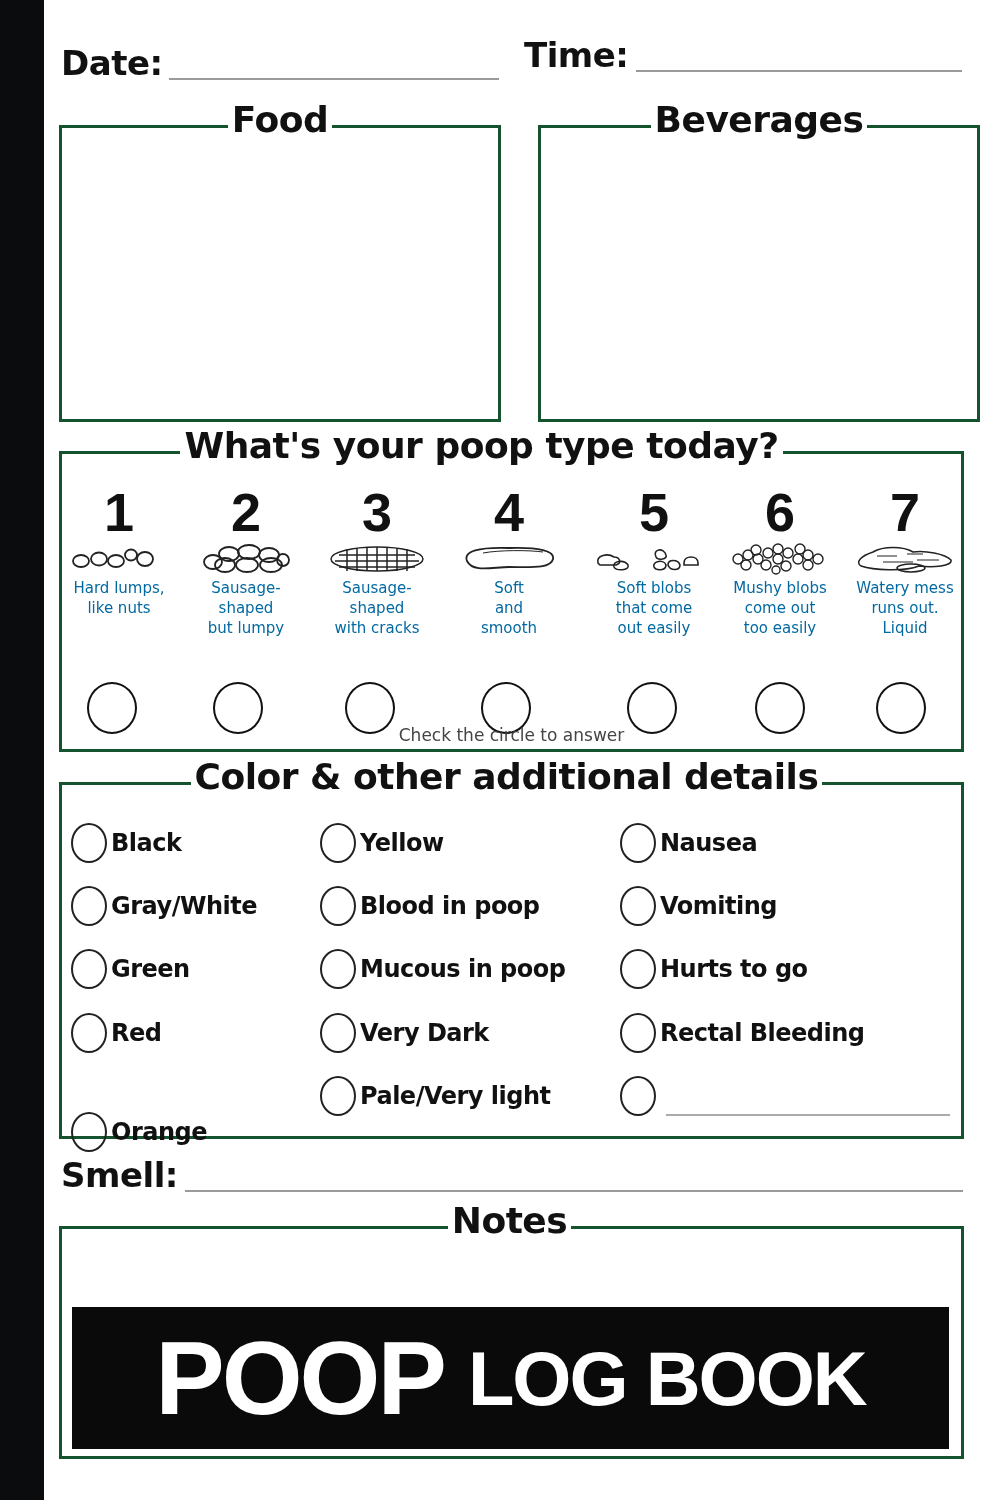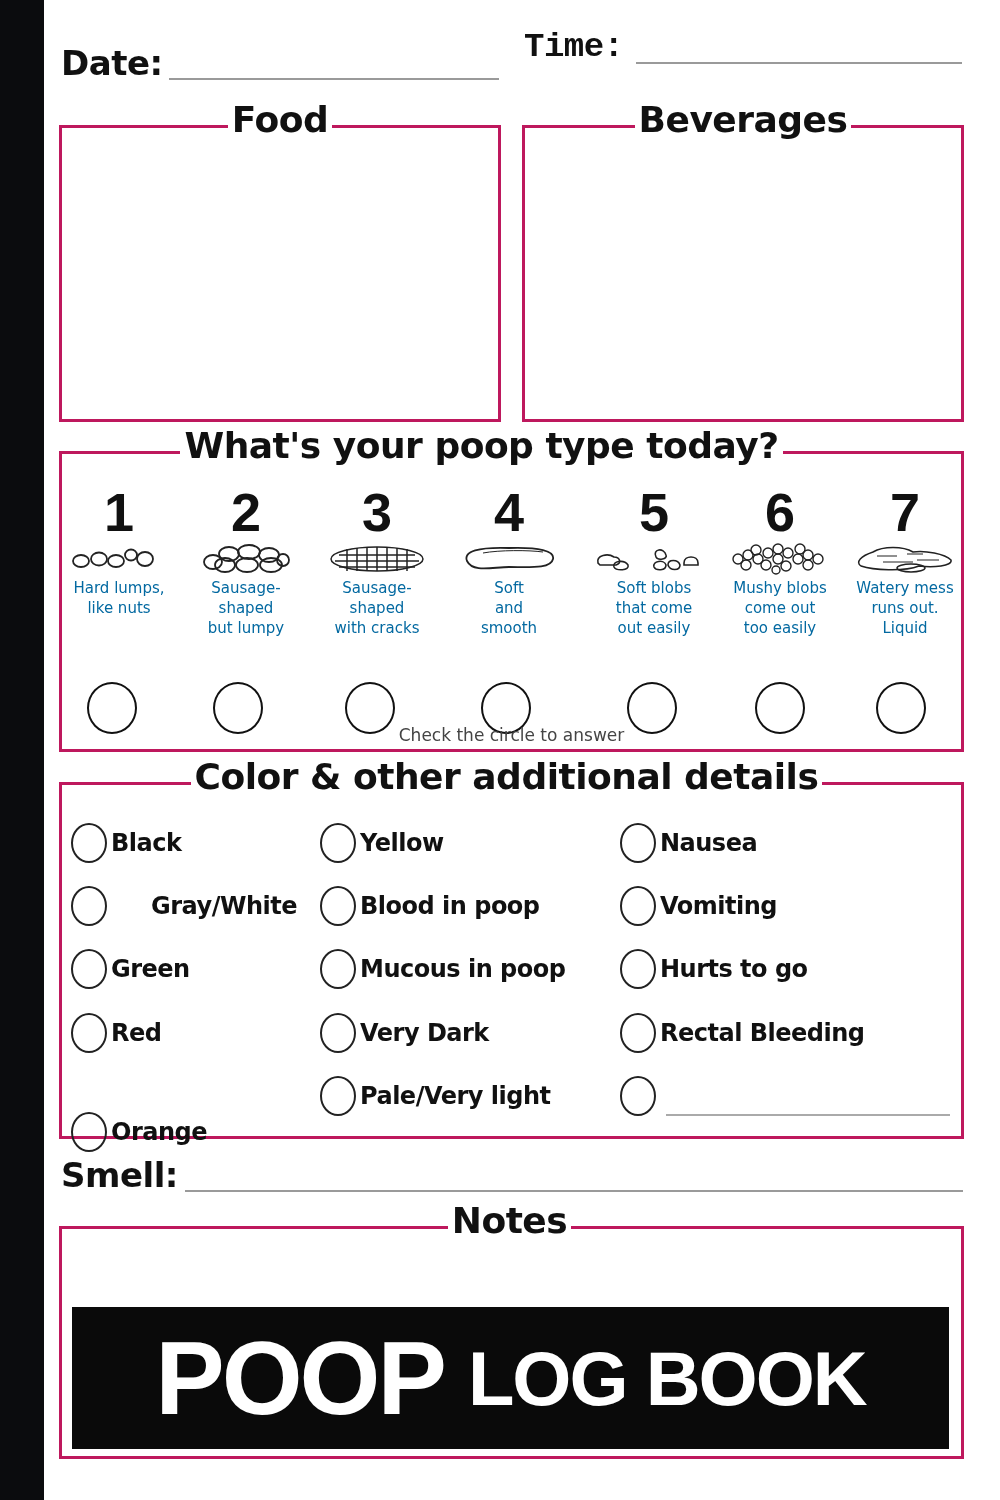--- a/index.html
+++ b/index.html
@@ -4,21 +4,21 @@
 <style>
   html, body { margin:0; padding:0; }
   body { width:1000px; height:1500px; background:#ffffff; position:relative; overflow:hidden;
          font-family:"DejaVu Sans", sans-serif; color:#111; }
   .spine { position:absolute; left:0; top:0; width:44px; height:1500px; background:#0b0c0e; }
 
   .field { position:absolute; }
   .field .lbl { position:absolute; left:0; bottom:0; font-weight:bold; font-size:34px; line-height:1; letter-spacing:-0.5px; }
   .field .line { position:absolute; bottom:0; right:0; height:2px; background:#9a9a9a; }
 
-  .box { position:absolute; border:3px solid #be185d; box-sizing:border-box; }
+  .box { position:absolute; border:3px solid #14532d; box-sizing:border-box; }
   .box .legend { position:absolute; top:-26px; left:0; right:0; text-align:center; }
   .box .legend span { background:#fff; padding:0 4px; font-weight:bold; font-size:36px; line-height:1; letter-spacing:-0.5px; }
 
   .types { position:absolute; left:0; right:0; top:30px; height:220px; }
   .type { position:absolute; top:0; width:120px; margin-left:-60px; text-align:center; }
   .type .num { font-weight:bold; font-size:54px; line-height:56px; font-family:"Liberation Sans", sans-serif; }
   .type .ico { height:36px; display:flex; align-items:center; justify-content:center; }
   .type .desc { font-size:15px; line-height:20px; color:#0369a1; margin-top:2px; white-space:pre-line; }
   .type .circ { position:absolute; left:50%; margin-left:-27px; top:198px; width:50px; height:52px; border:2.5px solid #111; border-radius:50%; box-sizing:border-box; cursor:pointer; }
   .hint { position:absolute; left:0; right:0; bottom:4px; text-align:center; font-size:17px; color:#444; }
@@ -35,30 +35,30 @@
 </head>
 <body>
 
 <div class="spine"></div>
 
 <div class="field" style="left:61px; top:40px; width:438px; height:40px;">
   <span class="lbl">Date:</span>
   <div class="line" style="left:108px;"></div>
 </div>
 
-<div class="field" style="left:524px; top:24px; width:438px; height:40px;font-family:Liberation Mono, monospace;">
+<div class="field" style="left:524px; top:32px; width:438px; height:40px;">
   <span class="lbl">Time:</span>
   <div class="line" style="left:112px;"></div>
 </div>
 
 <div class="box" style="left:59px; top:125px; width:442px; height:297px;">
   <div class="legend"><span>Food</span></div>
 </div>
 
-<div class="box" style="left:522px; top:125px; width:442px; height:297px;">
+<div class="box" style="left:538px; top:125px; width:442px; height:297px;">
   <div class="legend"><span>Beverages</span></div>
 </div>
 
 <div class="box" style="left:59px; top:451px; width:905px; height:301px;padding-left:40px;">
   <div class="legend" style="left:-60px"><span>What's your poop type today?</span></div>
   <div class="types">
     <div class="type" style="left:57px;">
       <div class="num">1</div>
       <div class="ico">
         <svg width="96" height="26" viewBox="0 0 96 26" fill="none" stroke="#222" stroke-width="1.8">
@@ -181,21 +181,21 @@
   <div class="hint">Check the circle to answer</div>
 </div>
 
 <div class="box" style="left:59px; top:782px; width:905px; height:357px;">
   <div class="legend" style="left:-10px"><span>Color &amp; other additional details</span></div>
 
   <div class="opt" style="left:9px; top:38px;">
       <span class="rc"></span>
       <span class="ot">Black</span>
     </div>
-  <div class="opt" style="left:9px; top:101px;gap:40px;">
+  <div class="opt" style="left:9px; top:101px;">
       <span class="rc"></span>
       <span class="ot">Gray/White</span>
     </div>
   <div class="opt" style="left:9px; top:164px;">
       <span class="rc"></span>
       <span class="ot">Green</span>
     </div>
   <div class="opt" style="left:9px; top:228px;">
       <span class="rc"></span>
       <span class="ot">Red</span>

